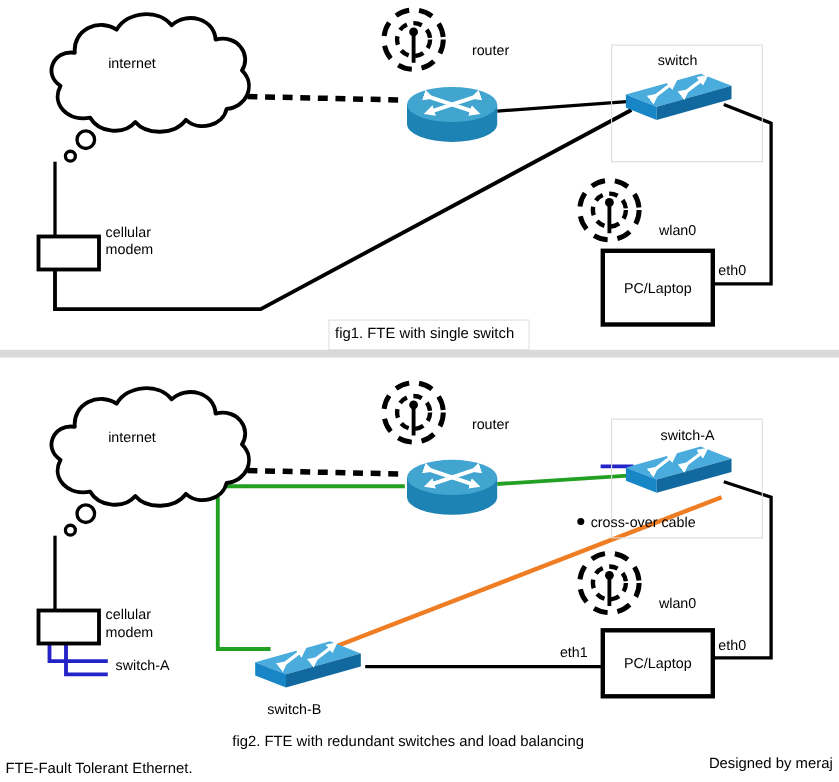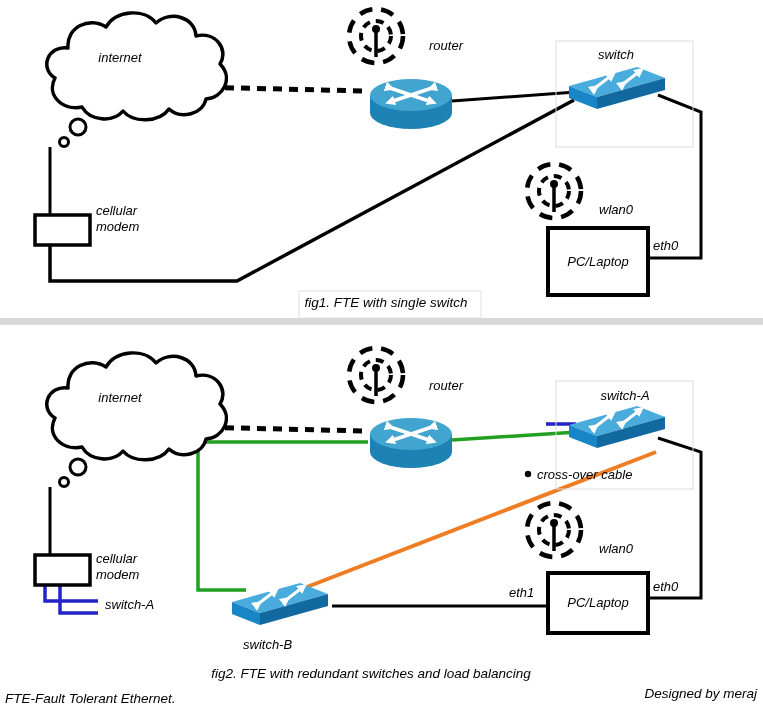--- a/index.html
+++ b/index.html
@@ -3,21 +3,20 @@
 <meta charset="utf-8">
 <style>
   html, body { margin: 0; padding: 0; background: #ffffff; }
   .canvas {
     position: relative;
     width: 763px;
     height: 711px;
     background: #ffffff;
     font-family: "Liberation Sans", sans-serif;
     overflow: hidden;
-    font-style: italic;
   }
   svg { display: block; }
   text {
     font-family: "Liberation Sans", sans-serif;
     font-size: 13px;
     fill: #000000;
   }
   .caption { font-size: 13.5px; }
   .footer-text { font-size: 13.5px; }
 </style>

